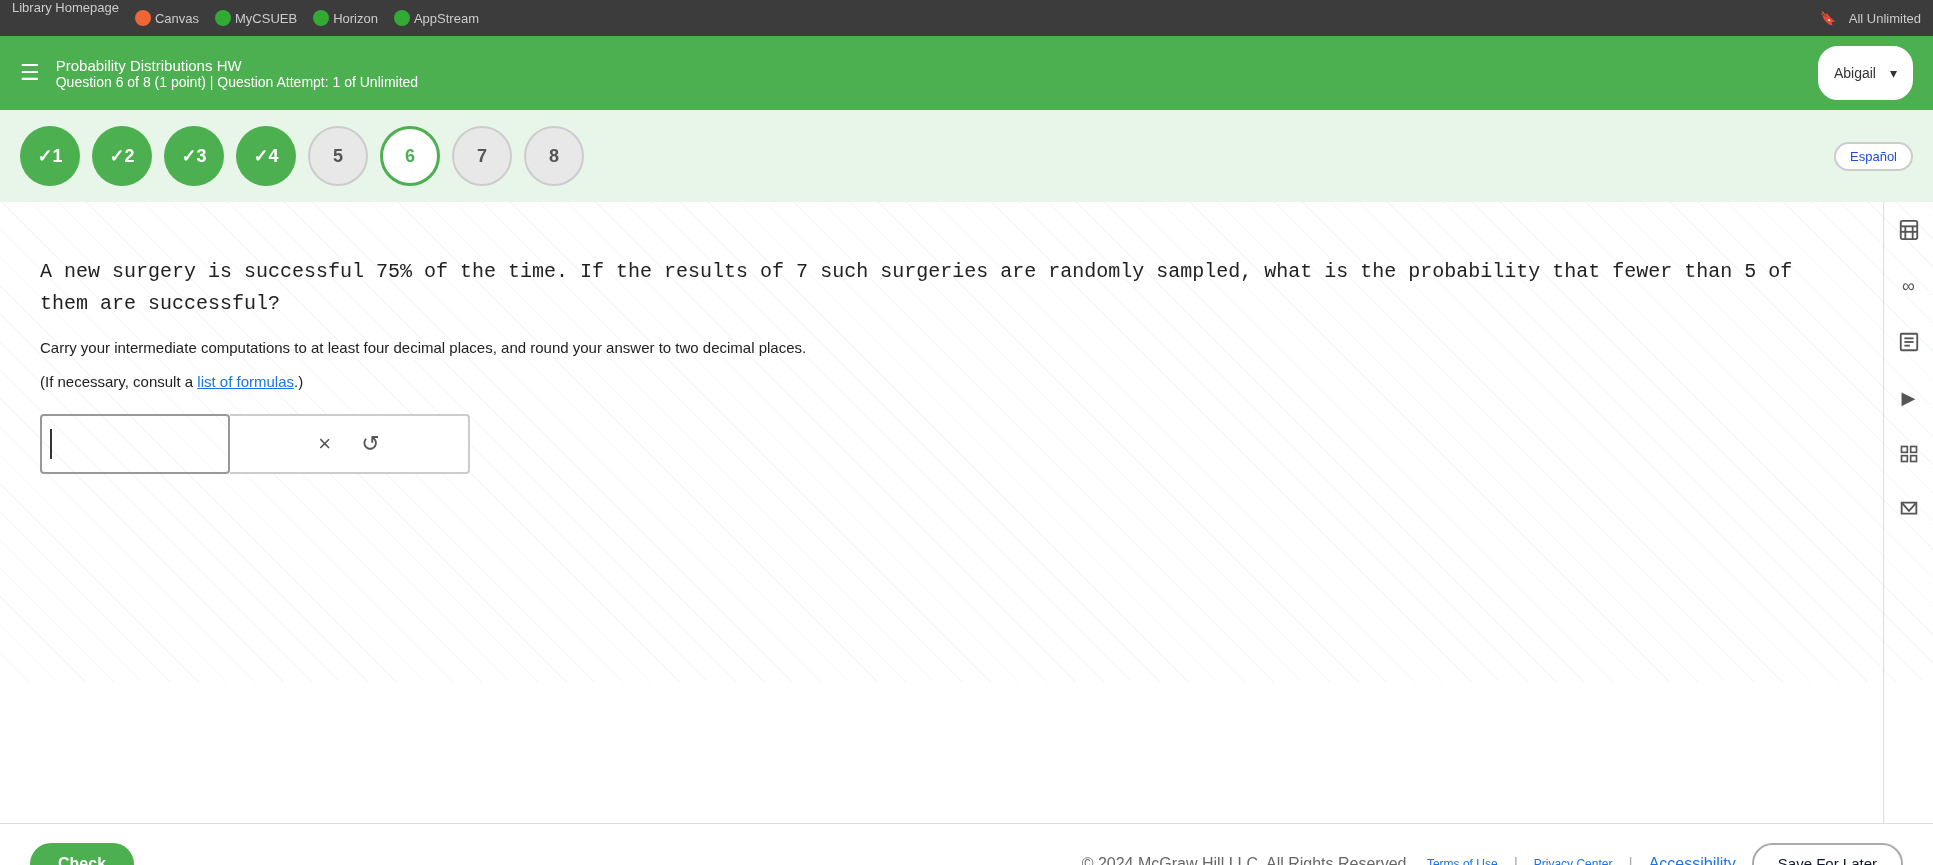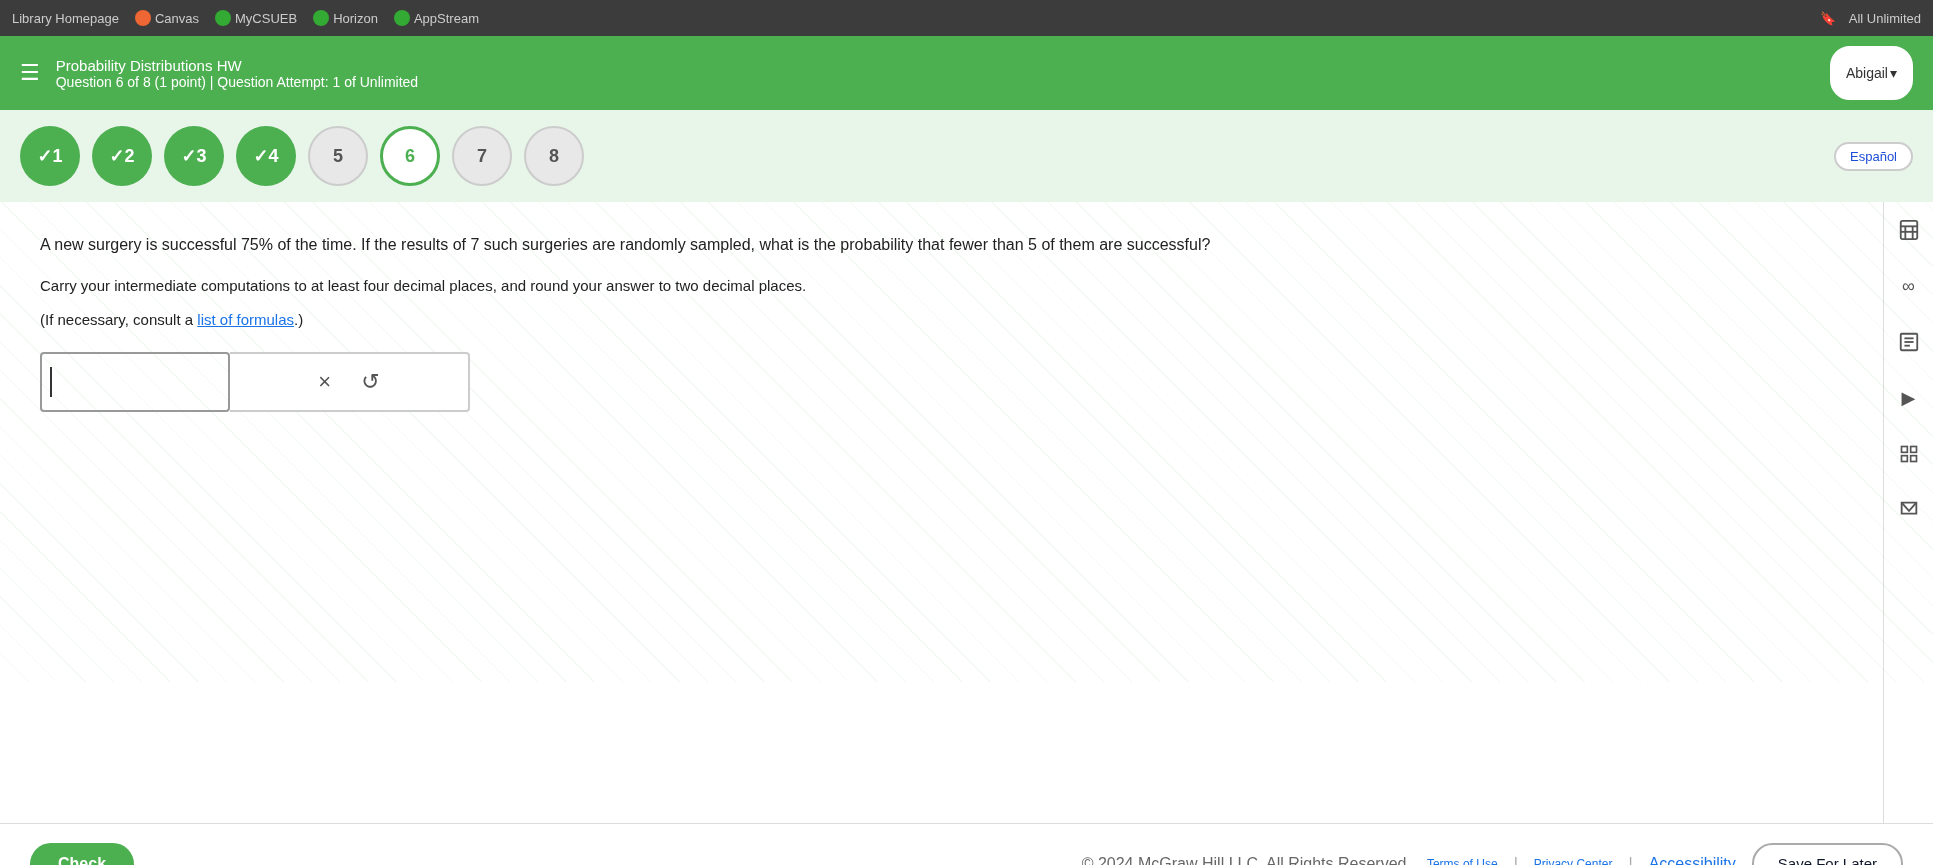--- a/index.html
+++ b/index.html
@@ -10,21 +10,20 @@
       height: 865px;
       overflow: hidden;
       position: relative;
     }
 
     
     .browser-bar {
       height: 36px;
       background: #3c3c3c;
       display: flex;
-      align-items: center;
       padding: 0 12px;
       gap: 16px;
       font-size: 13px;
       color: #ccc;
     }
     .browser-bar .icon-circle {
       width: 16px; height: 16px;
       border-radius: 50%;
       display: inline-block;
     }
@@ -61,21 +60,21 @@
     .user-btn {
       background: #fff;
       border: 2px solid #fff;
       border-radius: 20px;
       padding: 17px 14px;
       font-size: 14px;
       cursor: pointer;
       color: #333;
       display: flex;
       align-items: center;
-      gap: 2px;
+      gap: 14px;
     }
 
     
     .question-nav-area {
       background: #e8f5e9;
       padding: 16px 20px;
       display: flex;
       align-items: center;
       gap: 12px;
       position: relative;
@@ -144,23 +143,24 @@
 
     
     .main-content {
       padding: 30px 60px 20px 40px;
       font-size: 16px;
       line-height: 1.6;
       color: #222;
       margin-right: 50px;
     }
     .question-text {
-      font-family: Liberation Sans, sans-serif;
-      font-size: 16px;
+      font-family: Liberation Mono, monospace;
+      font-size: 20px;
       margin-bottom: 16px;
+      margin-top: 24px;
     }
     .instruction-text {
       font-size: 15px;
       margin-bottom: 10px;
       color: #222;
     }
     .formula-link {
       color: #1a73e8;
       text-decoration: underline;
       cursor: pointer;

